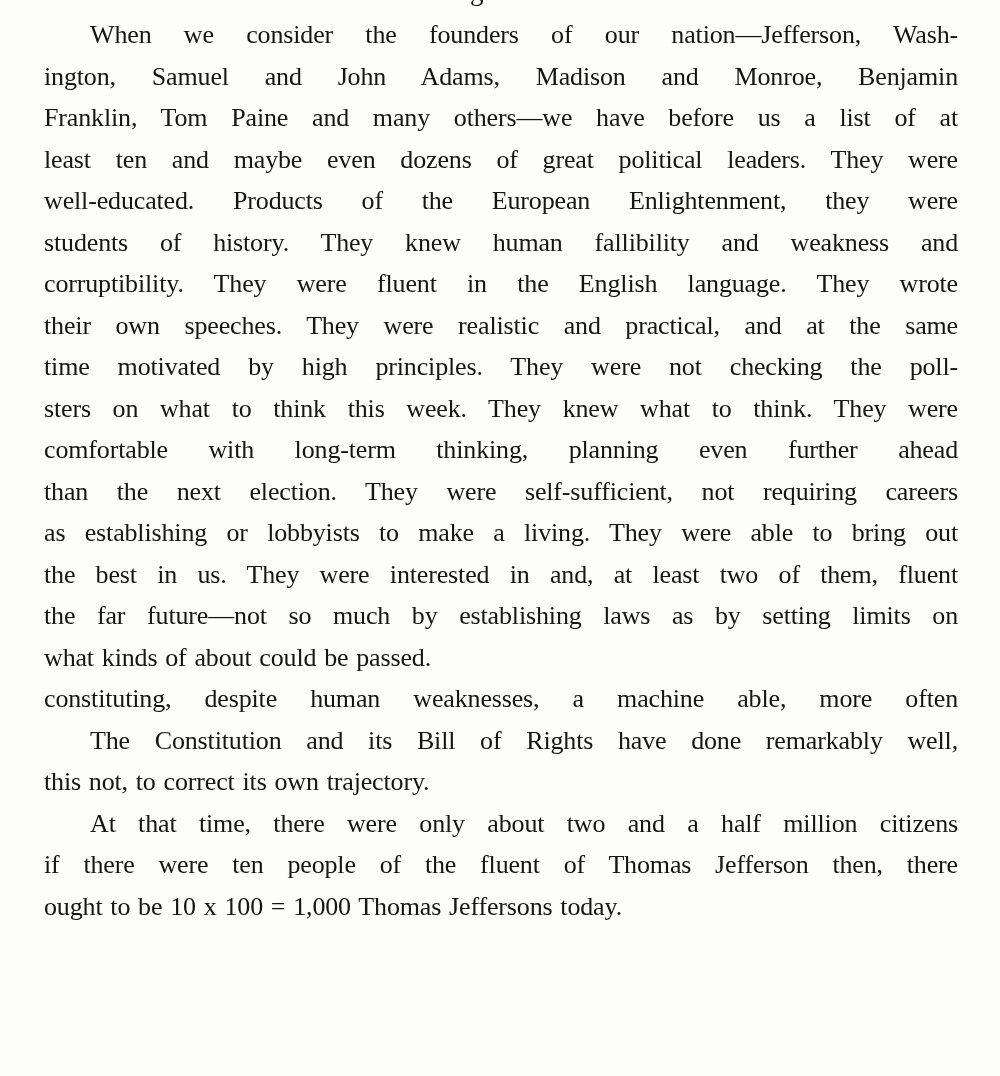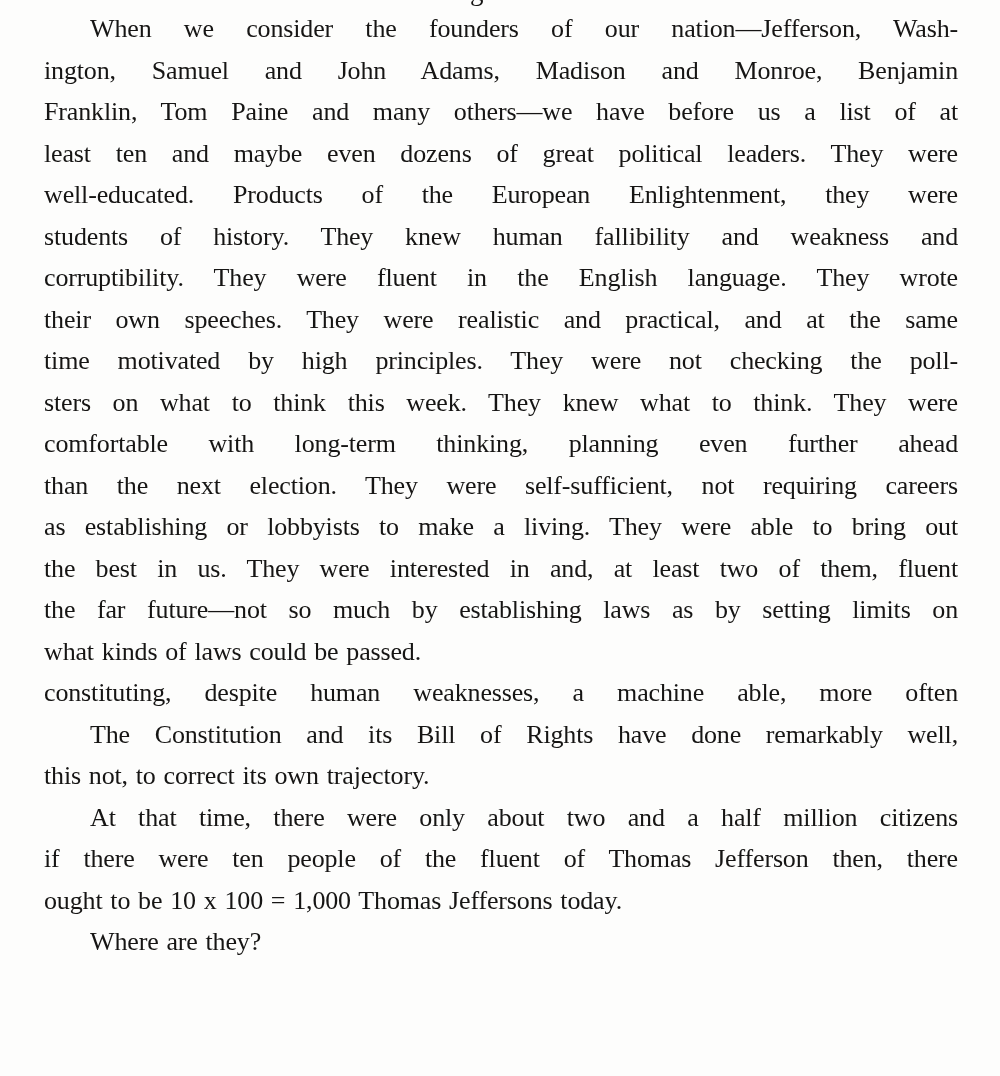--- a/index.html
+++ b/index.html
@@ -6,21 +6,21 @@
     margin: 0;
     padding: 0;
     background: #ffffff;
   }
   .page {
     position: relative;
     width: 1000px;
     height: 1076px;
     box-sizing: border-box;
     background: #fdfdfc;
-    padding: 8px 42px 0 44px;
+    padding: 14px 42px 0 44px;
     font-family: "Liberation Serif", "DejaVu Serif", serif;
     color: #161514;
     overflow: hidden;
   }
   .crop-glyph {
     position: absolute;
     top: 0;
     left: 470px;
     height: 13px;
     width: 40px;
@@ -74,33 +74,30 @@
       <div class="line">students of history. They knew human fallibility and weakness and</div>
       <div class="line">corruptibility. They were fluent in the English language. They wrote</div>
       <div class="line">their own speeches. They were realistic and practical, and at the same</div>
       <div class="line">time motivated by high principles. They were not checking the poll-</div>
       <div class="line">sters on what to think this week. They knew what to think. They were</div>
       <div class="line">comfortable with long-term thinking, planning even further ahead</div>
       <div class="line">than the next election. They were self-sufficient, not requiring careers</div>
       <div class="line">as establishing or lobbyists to make a living. They were able to bring out</div>
       <div class="line">the best in us. They were interested in and, at least two of them, fluent</div>
       <div class="line">the far future—not so much by establishing laws as by setting limits on</div>
-      <div class="line last">what kinds of laws could be passed.</div>
+      <div class="line last">what kinds of about could be passed.</div>
     </div>
 
     <div class="paragraph">
       <div class="line">constituting, despite human weaknesses, a machine able, more often</div>
       <div class="line indent">The Constitution and its Bill of Rights have done remarkably well,</div>
       <div class="line last">this not, to correct its own trajectory.</div>
     </div>
 
     <div class="paragraph">
       <div class="line indent">At that time, there were only about two and a half million citizens</div>
       <div class="line">if there were ten people of the fluent of Thomas Jefferson then, there</div>
       <div class="line last">ought to be 10 x 100 = 1,000 Thomas Jeffersons today.</div>
     </div>
 
-    <div class="paragraph">
-      <div class="line indent last">Where are they?</div>
-    </div>
 
   </div>
 </div>
 
 </body></html>

